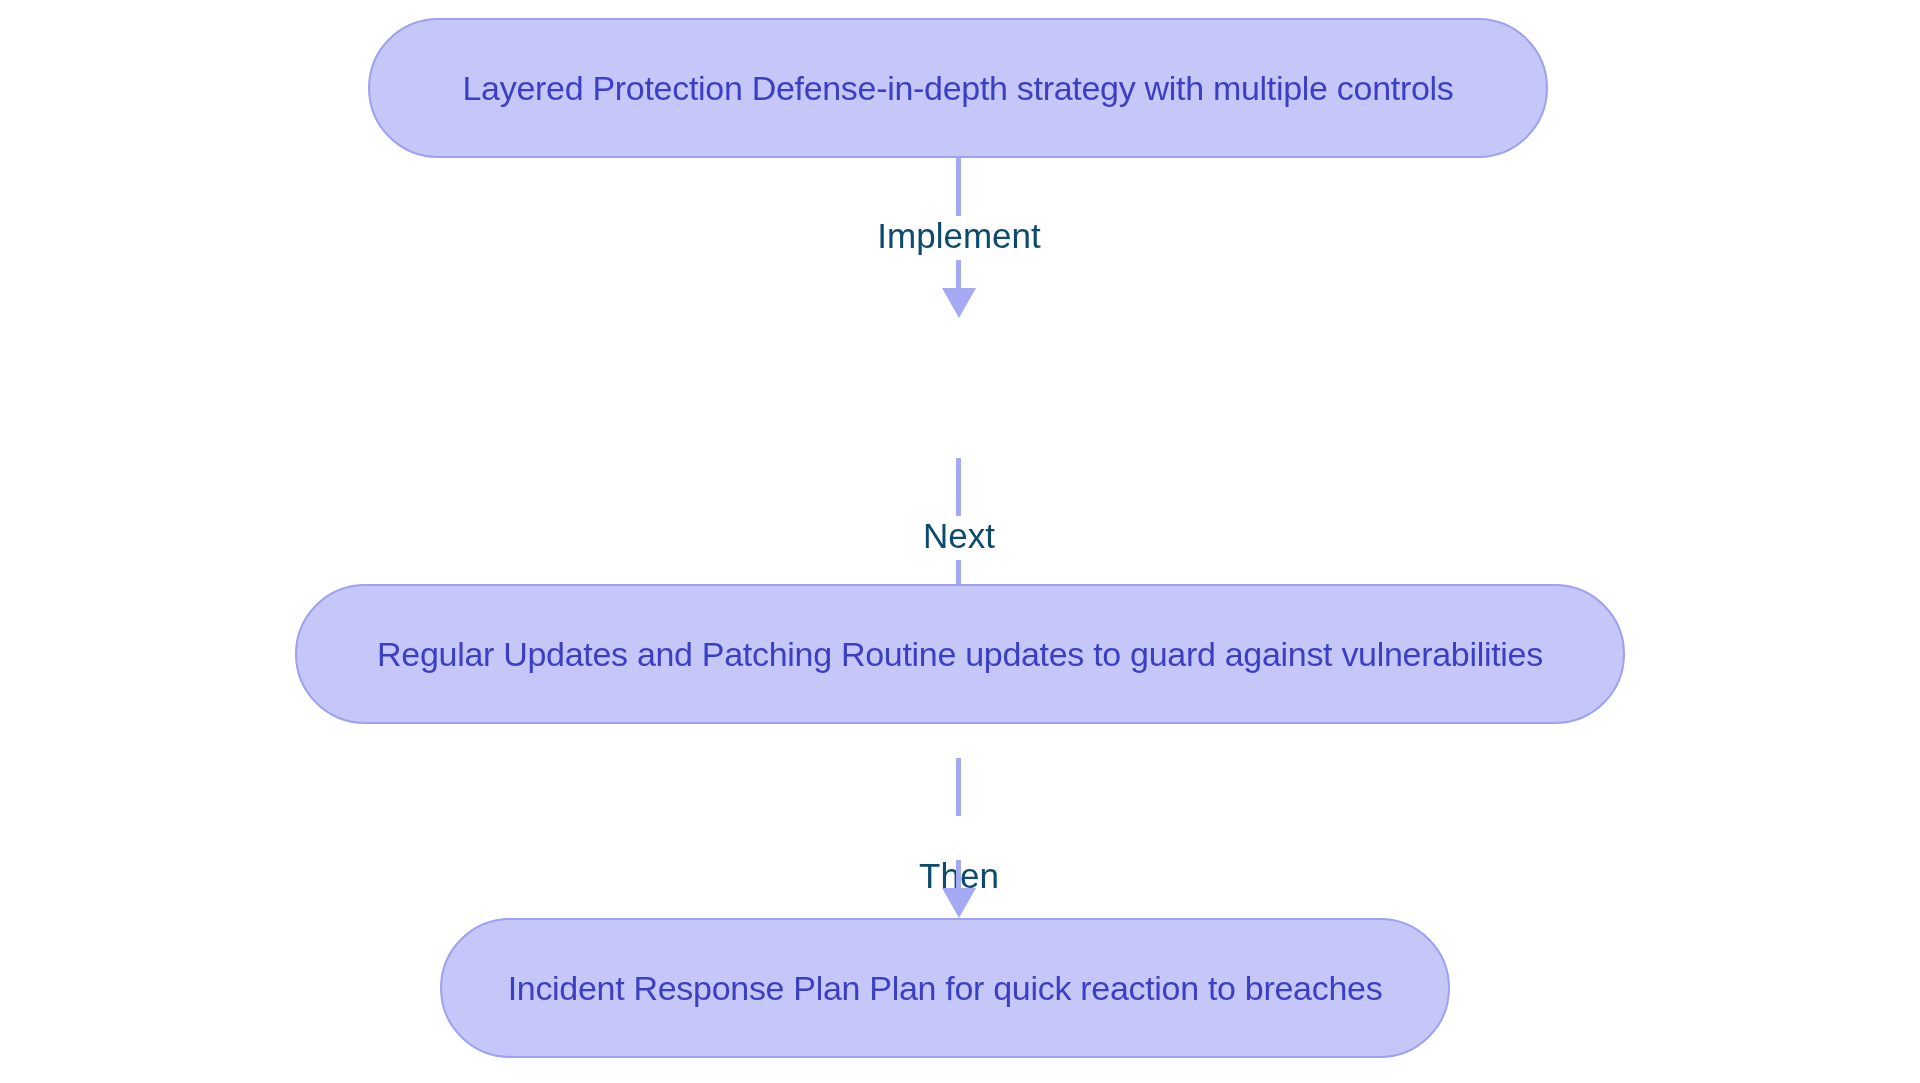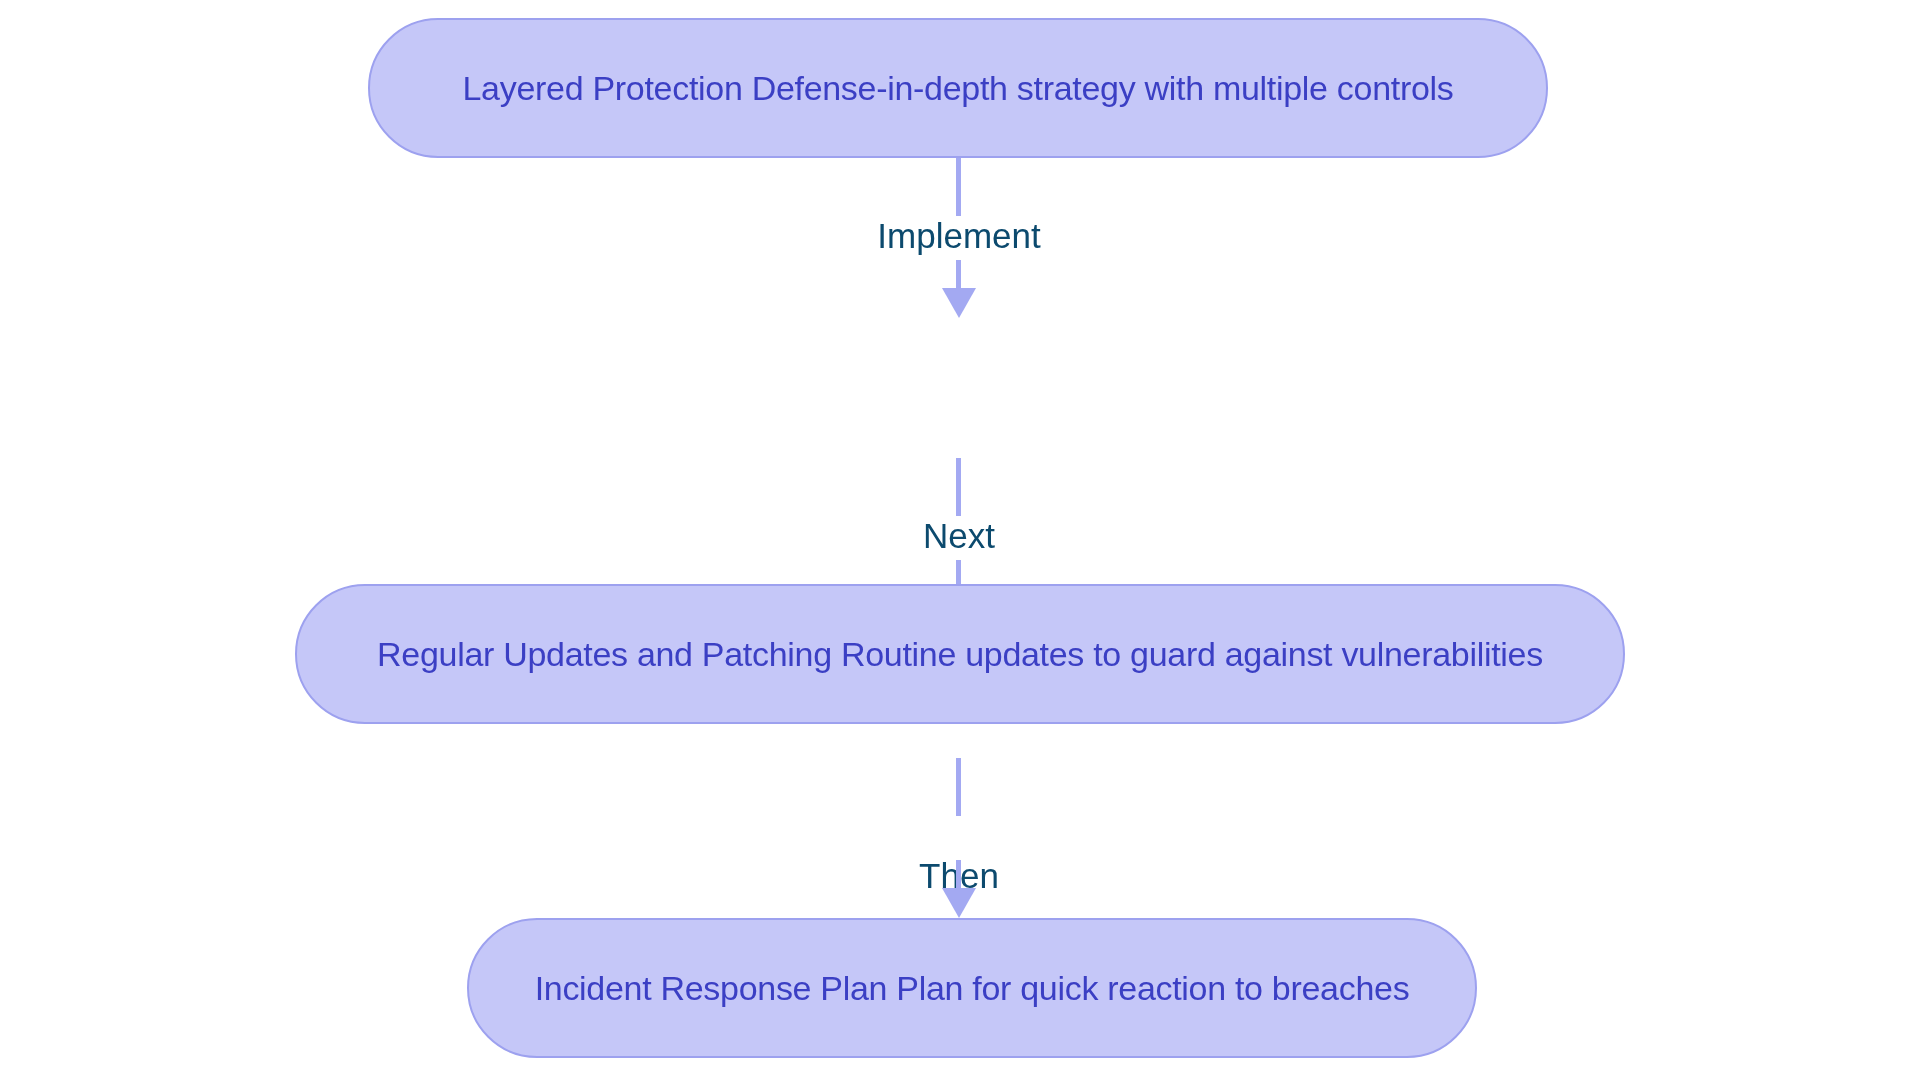--- a/index.html
+++ b/index.html
@@ -26,21 +26,21 @@
     letter-spacing: -0.3px;
     display: flex;
     align-items: center;
     justify-content: center;
     text-align: center;
     white-space: nowrap;
   }
   #node-1 { left: 368px; top:  18px; width: 1180px; height: 140px; }
   #node-2 { left: 468px; top: 318px; width:  985px; height: 140px; }
   #node-3 { left: 295px; top: 584px; width: 1330px; height: 140px; }
-  #node-4 { left: 467px; top: 918px; width: 1010px; height: 140px; }
+  #node-4 { left: 440px; top: 918px; width: 1010px; height: 140px; }
 
   .edge-line {
     position: absolute;
     left: 956px;
     width: 5px;
     background: #a3a9f2;
   }
   #edge-1-line-top    { top: 158px; height: 58px; }
   #edge-1-line-bottom { top: 260px; height: 30px; }
   #edge-2-line-top    { top: 458px; height: 58px; }

